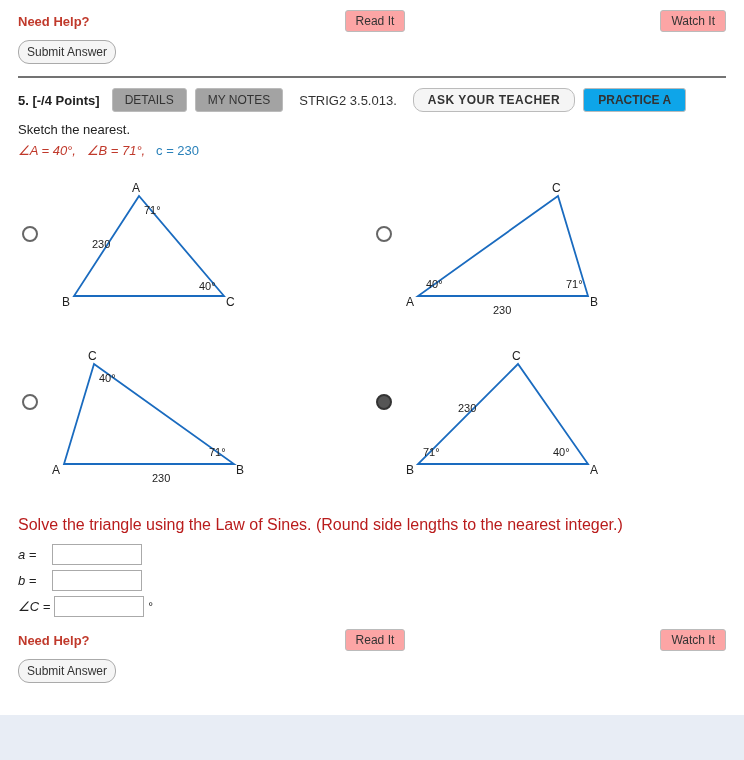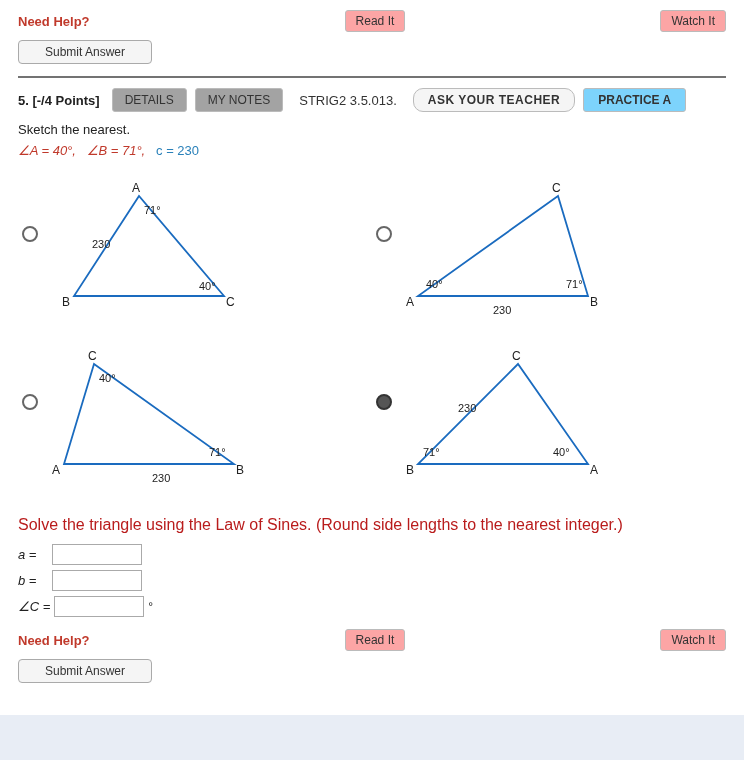--- a/index.html
+++ b/index.html
@@ -30,24 +30,24 @@
     .btn-small {
       padding: 3px 10px;
       border: 1px solid #bbb;
       background: #fca5a5;
       border-radius: 3px;
       font-size: 12px;
       cursor: pointer;
       color: #333;
     }
     .btn-submit {
-      padding: 4px 26px;
+      padding: 4px 8px;
       border: 1px solid #aaa;
       background: #f5f5f5;
-      border-radius: 4px;
+      border-radius: 11px;
       font-size: 12px;
       cursor: pointer;
       color: #333;
       margin-bottom: 12px;
     }
     .question-header {
       display: flex;
       align-items: center;
       gap: 8px;
       border-top: 2px solid #737373;
@@ -83,21 +83,21 @@
       font-size: 12px;
       cursor: pointer;
       color: #333;
       font-weight: bold;
       text-transform: uppercase;
       letter-spacing: 0.5px;
     }
     .btn-practice {
       padding: 4px 14px;
       border: 1px solid #bbb;
-      background: #7dd3fc;
+      background: #0ea5e9;
       border-radius: 3px;
       font-size: 12px;
       cursor: pointer;
       color: #333;
       font-weight: bold;
       text-transform: uppercase;
     }
     .sketch-instruction {
       font-size: 13px;
       margin-bottom: 6px;

